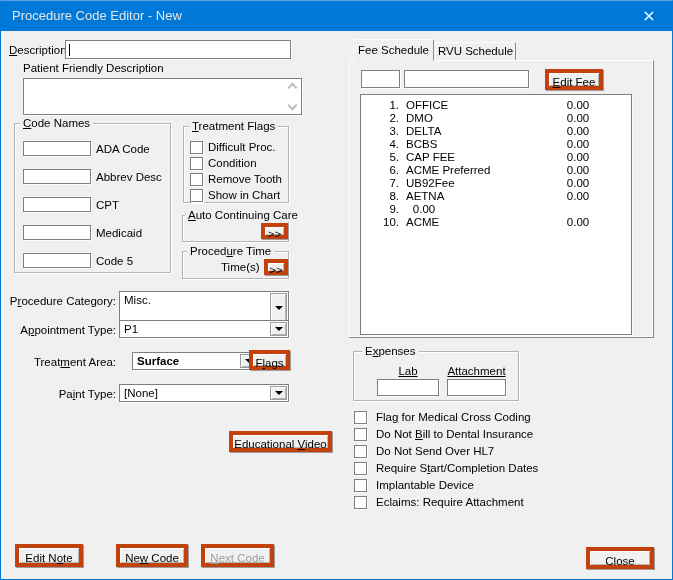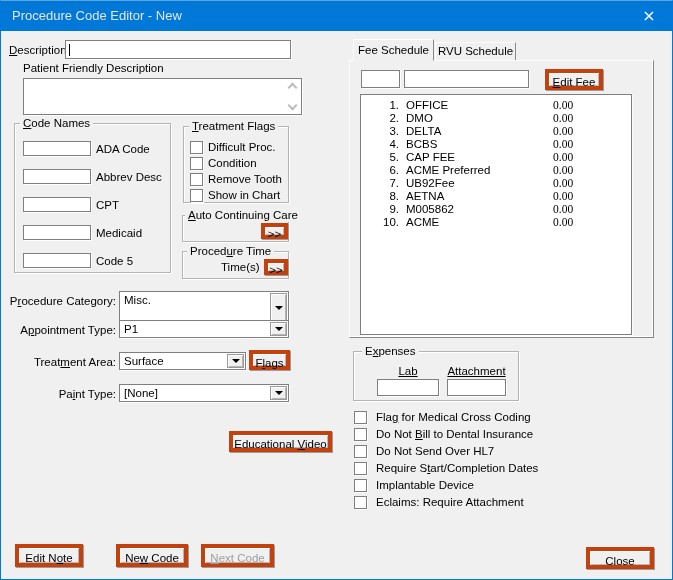--- a/index.html
+++ b/index.html
@@ -43,21 +43,21 @@
   .tab { position:absolute; background:#f0f0f0; text-align:center; cursor:default;
          border:1px solid; border-color:#fdfdfd #8a8a8a #f0f0f0 #fdfdfd; }
   .tab.active { z-index:3; line-height:21px; }
   .tab.inactive { z-index:1; line-height:17px; border-bottom-color:#8a8a8a; }
   .panel { position:absolute; background:#f0f0f0; border:1px solid; border-color:#fdfdfd #868686 #868686 #fdfdfd;
            box-shadow: inset -1px -1px 0 #fdfdfd; z-index:2; }
   .listbox { position:absolute; background:#fff; border:1px solid #7f7f7f; box-shadow:1px 1px 0 #fdfdfd; padding-top:4px; overflow:hidden; }
   .fee-row { display:flex; line-height:13px; font-size:11.5px; }
   .fee-n { width:38px; text-align:right; }
   .fee-name { margin-left:7px; flex:1; }
-  .fee-amt { width:50px; text-align:left; margin-right:28px;font-family:Liberation Serif, serif; }
+  .fee-amt { width:50px; text-align:center; margin-right:28px; }
   .ul { text-decoration:underline; }
   .caret { position:absolute; left:3px; top:3px; width:1px; height:12px; background:#000; }
   .sb-col { position:absolute; right:2px; top:2px; bottom:2px; width:13px; display:flex; flex-direction:column; justify-content:space-between; align-items:center; padding:3px 0; }
   .chev { width:7px; height:7px; border:0 solid #bcbcbc; }
   .chev-up { border-left-width:2px; border-top-width:2px; transform:rotate(45deg); }
   .chev-down { border-right-width:2px; border-bottom-width:2px; transform:rotate(45deg); }
   .r-align { text-align:right; }
 </style>
 </head>
 <body>
@@ -162,21 +162,21 @@
 
   <div class="lbl r-align" style="left:0; top:322px; width:115px;">A<u>p</u>pointment Type:</div>
   <div class="combo" style="left:118px; top:319px; width:170px; height:18px;">
     <span class="combo-val">P1</span>
     <div class="combo-btn">
         <div class="tri-down"></div>
       </div>
   </div>
 
   <div class="lbl r-align" style="left:0; top:354px; width:115px;">Treat<u>m</u>ent Area:</div>
-  <div class="combo" style="left:118px; top:351px; width:127px; height:18px;">
+  <div class="combo" style="left:131px; top:351px; width:127px; height:18px;font-weight:bold;">
     <span class="combo-val">Surface</span>
     <div class="combo-btn">
         <div class="tri-down"></div>
       </div>
   </div>
   <div class="btn" style="left:248px; top:349px; width:41px; height:20px; line-height:18px;">F<u>l</u>ags</div>
 
   <div class="lbl r-align" style="left:0; top:386px; width:115px;">Pa<u>i</u>nt Type:</div>
   <div class="combo" style="left:118px; top:383px; width:170px; height:18px;">
     <span class="combo-val">[None]</span>
@@ -240,21 +240,20 @@
         </div>
 
         <div class="fee-row">
           <span class="fee-n">8.</span>
           <span class="fee-name">AETNA</span>
           <span class="fee-amt">0.00</span>
         </div>
 
         <div class="fee-row">
           <span class="fee-n">9.</span>
-          <span class="fee-name">M005862</span>
           <span class="fee-amt">0.00</span>
         </div>
 
         <div class="fee-row">
           <span class="fee-n">10.</span>
           <span class="fee-name">ACME</span>
           <span class="fee-amt">0.00</span>
         </div>
       </div>
   </div>

